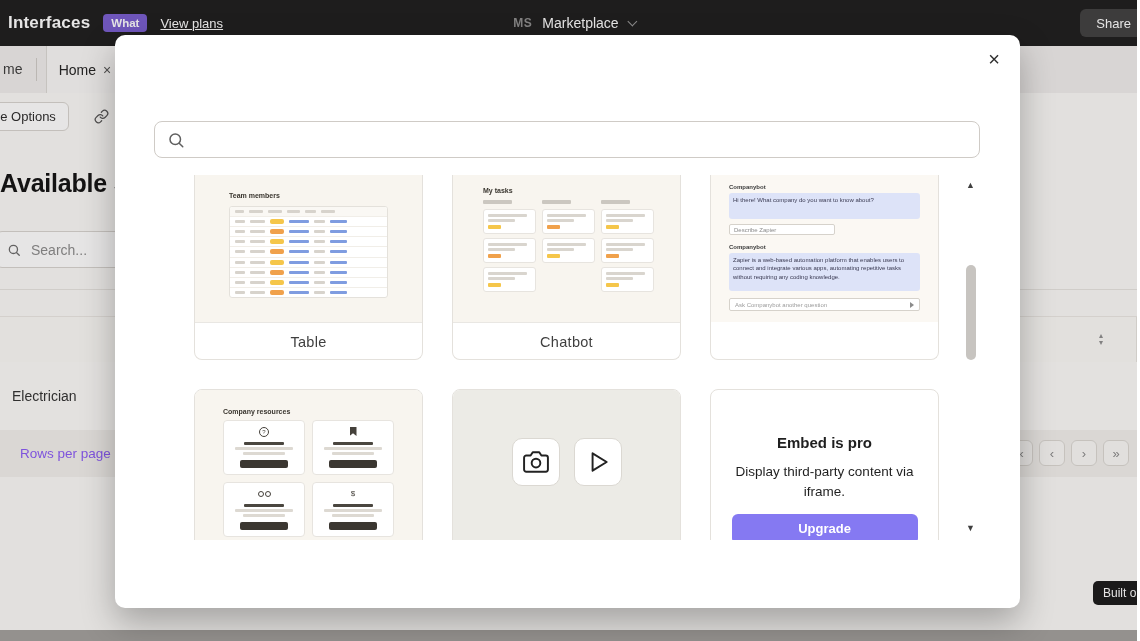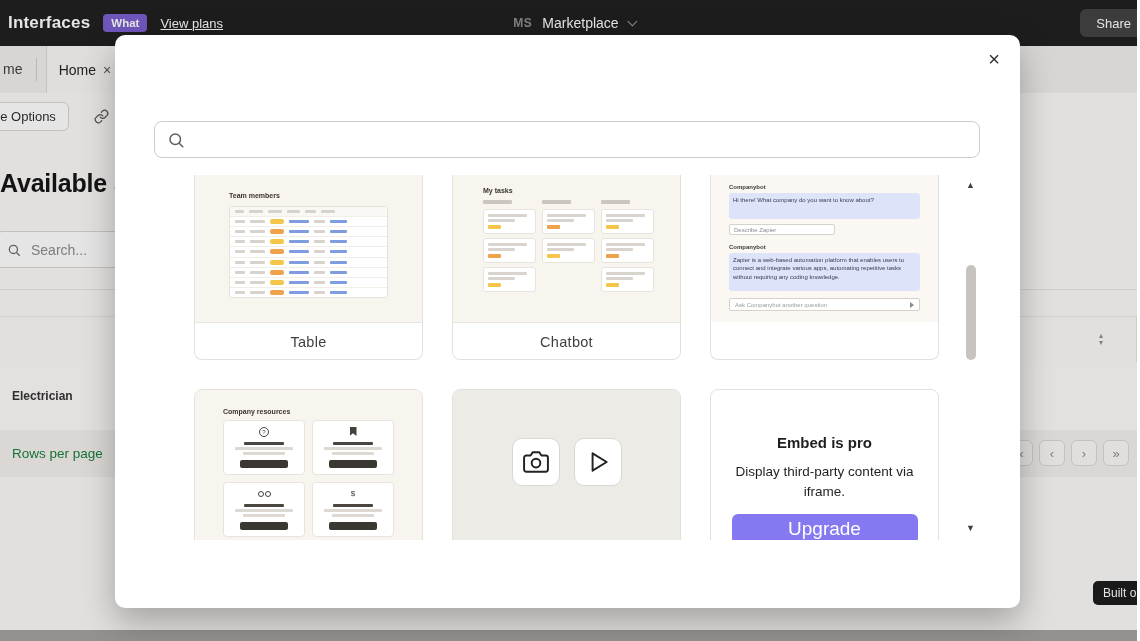--- a/index.html
+++ b/index.html
@@ -38,24 +38,24 @@
   .page-search input::placeholder{color:#8c8c8c;}
   .hline{position:absolute;left:0;top:289px;width:100%;height:1px;background:#e7e4e0;z-index:1;}
 
   .thead-row{position:absolute;left:0;top:316px;width:100%;height:46px;background:#fbfaf7;border-top:1px solid #ebe8e3;border-bottom:1px solid #ebe8e3;z-index:1;}
   .thead-row .col-label{position:absolute;left:12px;top:0;line-height:46px;font-size:14px;color:#6d6d6d;}
   .sort-icon{position:absolute;left:1099px;top:15px;display:flex;flex-direction:column;align-items:center;cursor:pointer;}
   .sort-icon span{font-size:8px;line-height:7px;color:#8f8f8f;}
   .col-divider{position:absolute;left:1136px;top:0;width:1px;height:46px;background:#e7e4df;}
 
   .trow{position:absolute;left:0;top:362px;width:100%;height:68px;background:#fcfbf9;border-bottom:1px solid #ebe8e3;z-index:1;cursor:pointer;}
-  .trow .cell{position:absolute;left:12px;top:0;line-height:68px;font-size:12px;color:#333;font-weight:bold;}
+  .trow .cell{position:absolute;left:12px;top:0;line-height:68px;font-size:14px;color:#333;}
 
   .tfoot{position:absolute;left:0;top:430px;width:100%;height:47px;background:#f2f0ec;z-index:1;}
-  .tfoot .rpp{position:absolute;left:12px;top:0;line-height:47px;font-size:13.5px;color:#15803d;}
+  .tfoot .rpp{position:absolute;left:20px;top:0;line-height:47px;font-size:13.5px;color:#8b5cf6;}
   .pager{position:absolute;right:8px;top:10px;display:flex;gap:6px;}
   .pg-btn{width:26px;height:26px;background:#faf9f7;border:1px solid #dbd8d3;border-radius:6px;color:#8a8a8a;font-size:13px;display:flex;align-items:center;justify-content:center;font-family:inherit;padding:0;}
 
   .built-badge{position:absolute;left:1093px;top:581px;height:24px;line-height:24px;background:#1c1c1c;color:#fff;font-size:12px;padding:0 10px;border-radius:5px;width:86px;z-index:1;}
   .bottom-strip{position:absolute;left:0;bottom:0;width:100%;height:11px;background:#a3a19e;z-index:1;}
 
   
   .backdrop{position:absolute;inset:0;background:rgba(28,22,15,.11);z-index:5;}
   .modal{position:absolute;left:115px;top:35px;width:905px;height:573px;background:#fff;border-radius:10px;box-shadow:0 14px 34px rgba(0,0,0,.28);z-index:10;}
   .modal-close{position:absolute;right:16px;top:10px;font-size:20px;color:#2f2f2f;cursor:pointer;line-height:1;padding:4px;}
@@ -119,21 +119,21 @@
   .rc-btn{width:72%;height:8px;background:#3b3731;border-radius:2px;margin-top:3px;}
 
   
   .media-thumb{background:#ecebe6;display:flex;justify-content:center;gap:14px;padding-top:48px;box-sizing:border-box;height:228px;}
   .media-tile{width:46px;height:46px;background:#fff;border:1px solid #dbd8d2;border-radius:10px;display:flex;align-items:center;justify-content:center;}
 
   
   .embed-card{display:flex;flex-direction:column;align-items:center;}
   .embed-title{margin-top:44px;font-size:15px;font-weight:bold;color:#1f1f1f;}
   .embed-desc{margin-top:11px;width:186px;text-align:center;font-size:13.5px;line-height:1.5;color:#1f1f1f;}
-  .upgrade-btn{margin-top:11px;width:186px;height:30px;background:#8579f2;border:none;border-radius:6px;color:#fff;font-size:19px;font-weight:normal;font-family:inherit;}
+  .upgrade-btn{margin-top:11px;width:186px;height:30px;background:#8579f2;border:none;border-radius:6px;color:#fff;font-size:13px;font-weight:bold;font-family:inherit;}
 
   
   .scroll-up{position:absolute;left:851px;top:145px;font-size:9px;color:#3f3f3f;cursor:pointer;}
   .scroll-down{position:absolute;left:851px;top:488px;font-size:9px;color:#3f3f3f;cursor:pointer;}
   .scroll-thumb{position:absolute;left:851px;top:230px;width:10px;height:95px;background:#c7c4c0;border-radius:5px;cursor:pointer;}
   .modal-footer{position:absolute;right:42px;top:525px;font-size:13.5px;color:#2e2e2e;white-space:nowrap;}
   .modal-footer a{color:#5f51e6;text-decoration:underline;margin-left:4px;cursor:pointer;}
 
   svg{display:block;}
 </style>

